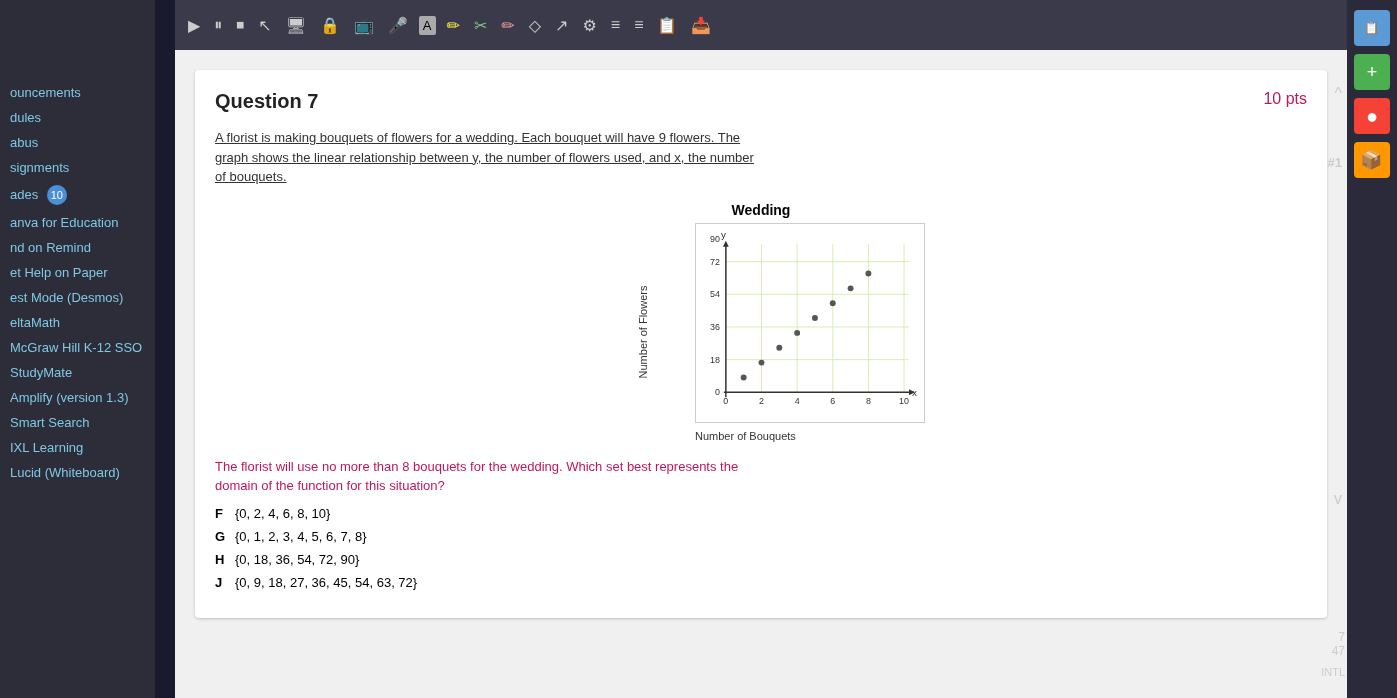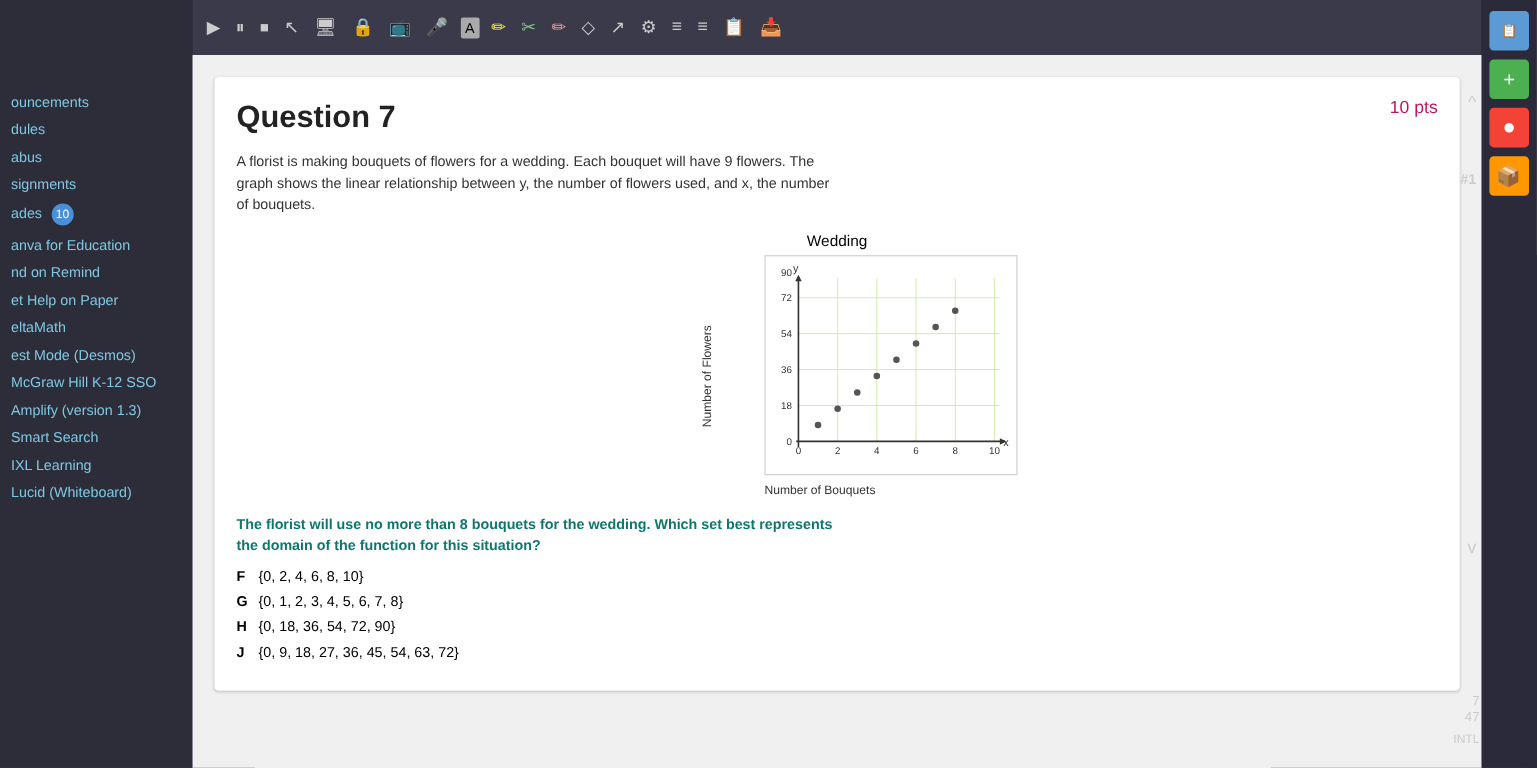--- a/index.html
+++ b/index.html
@@ -10,21 +10,21 @@
       font-family: Arial, sans-serif;
       overflow: hidden;
       position: relative;
     }
 
     
     .sidebar {
       position: absolute;
       left: 0;
       top: 0;
-      width: 175px;
+      width: 155px;
       height: 698px;
       background: #2d2d3a;
       padding-top: 80px;
       display: flex;
       flex-direction: column;
     }
 
     .sidebar-item {
       color: #7ec8e3;
       font-size: 13px;
@@ -89,50 +89,51 @@
     }
 
     .question-header {
       display: flex;
       justify-content: space-between;
       align-items: flex-start;
       margin-bottom: 15px;
     }
 
     .question-title {
-      font-size: 28px;
+      font-size: 20px;
       font-weight: bold;
       color: #222;
     }
 
     .question-points {
       font-size: 16px;
       color: #be185d;
       text-align: right;
     }
 
     .question-text {
       font-size: 13px;
       color: #333;
       line-height: 1.5;
       margin-bottom: 15px;
       max-width: 550px;
+      text-decoration: underline;
     }
 
     
     .graph-section {
       display: flex;
       flex-direction: column;
       align-items: center;
       margin-bottom: 15px;
     }
 
     .graph-title {
       font-size: 14px;
-      font-weight: normal;
+      font-weight: bold;
       margin-bottom: 5px;
     }
 
     .graph-wrapper {
       display: flex;
       align-items: center;
     }
 
     .y-axis-label {
       font-size: 11px;
@@ -169,25 +170,24 @@
     }
 
     .answer-letter {
       font-weight: bold;
       margin-right: 6px;
       min-width: 14px;
     }
 
     .domain-question {
       font-size: 13px;
-      color: #0f766e;
+      color: #be185d;
       margin-bottom: 2px;
       line-height: 1.5;
       max-width: 550px;
-      font-weight: bold;
     }
 
     
     .right-taskbar {
       position: absolute;
       right: 0;
       top: 0;
       width: 50px;
       height: 698px;
       background: #2a2a3a;
@@ -271,23 +271,24 @@
   <a class="sidebar-item">dules</a>
   <a class="sidebar-item">abus</a>
   <a class="sidebar-item">signments</a>
   <a class="sidebar-item">
     <span>ades</span>
     <span class="badge">10</span>
   </a>
   <a class="sidebar-item">anva for Education</a>
   <a class="sidebar-item">nd on Remind</a>
   <a class="sidebar-item">et Help on Paper</a>
+  <a class="sidebar-item">est Mode (Desmos)</a>
   <a class="sidebar-item">eltaMath</a>
-  <a class="sidebar-item">est Mode (Desmos)</a>
   <a class="sidebar-item">McGraw Hill K-12 SSO</a>
+  <a class="sidebar-item">StudyMate</a>
   <a class="sidebar-item">Amplify (version 1.3)</a>
   <a class="sidebar-item">Smart Search</a>
   <a class="sidebar-item">IXL Learning</a>
   <a class="sidebar-item">Lucid (Whiteboard)</a>
 </div>
 
 <div class="toolbar">
   <span class="toolbar-icon">▶</span>
   <span class="toolbar-icon">⏸</span>
   <span class="toolbar-icon">⏹</span>

